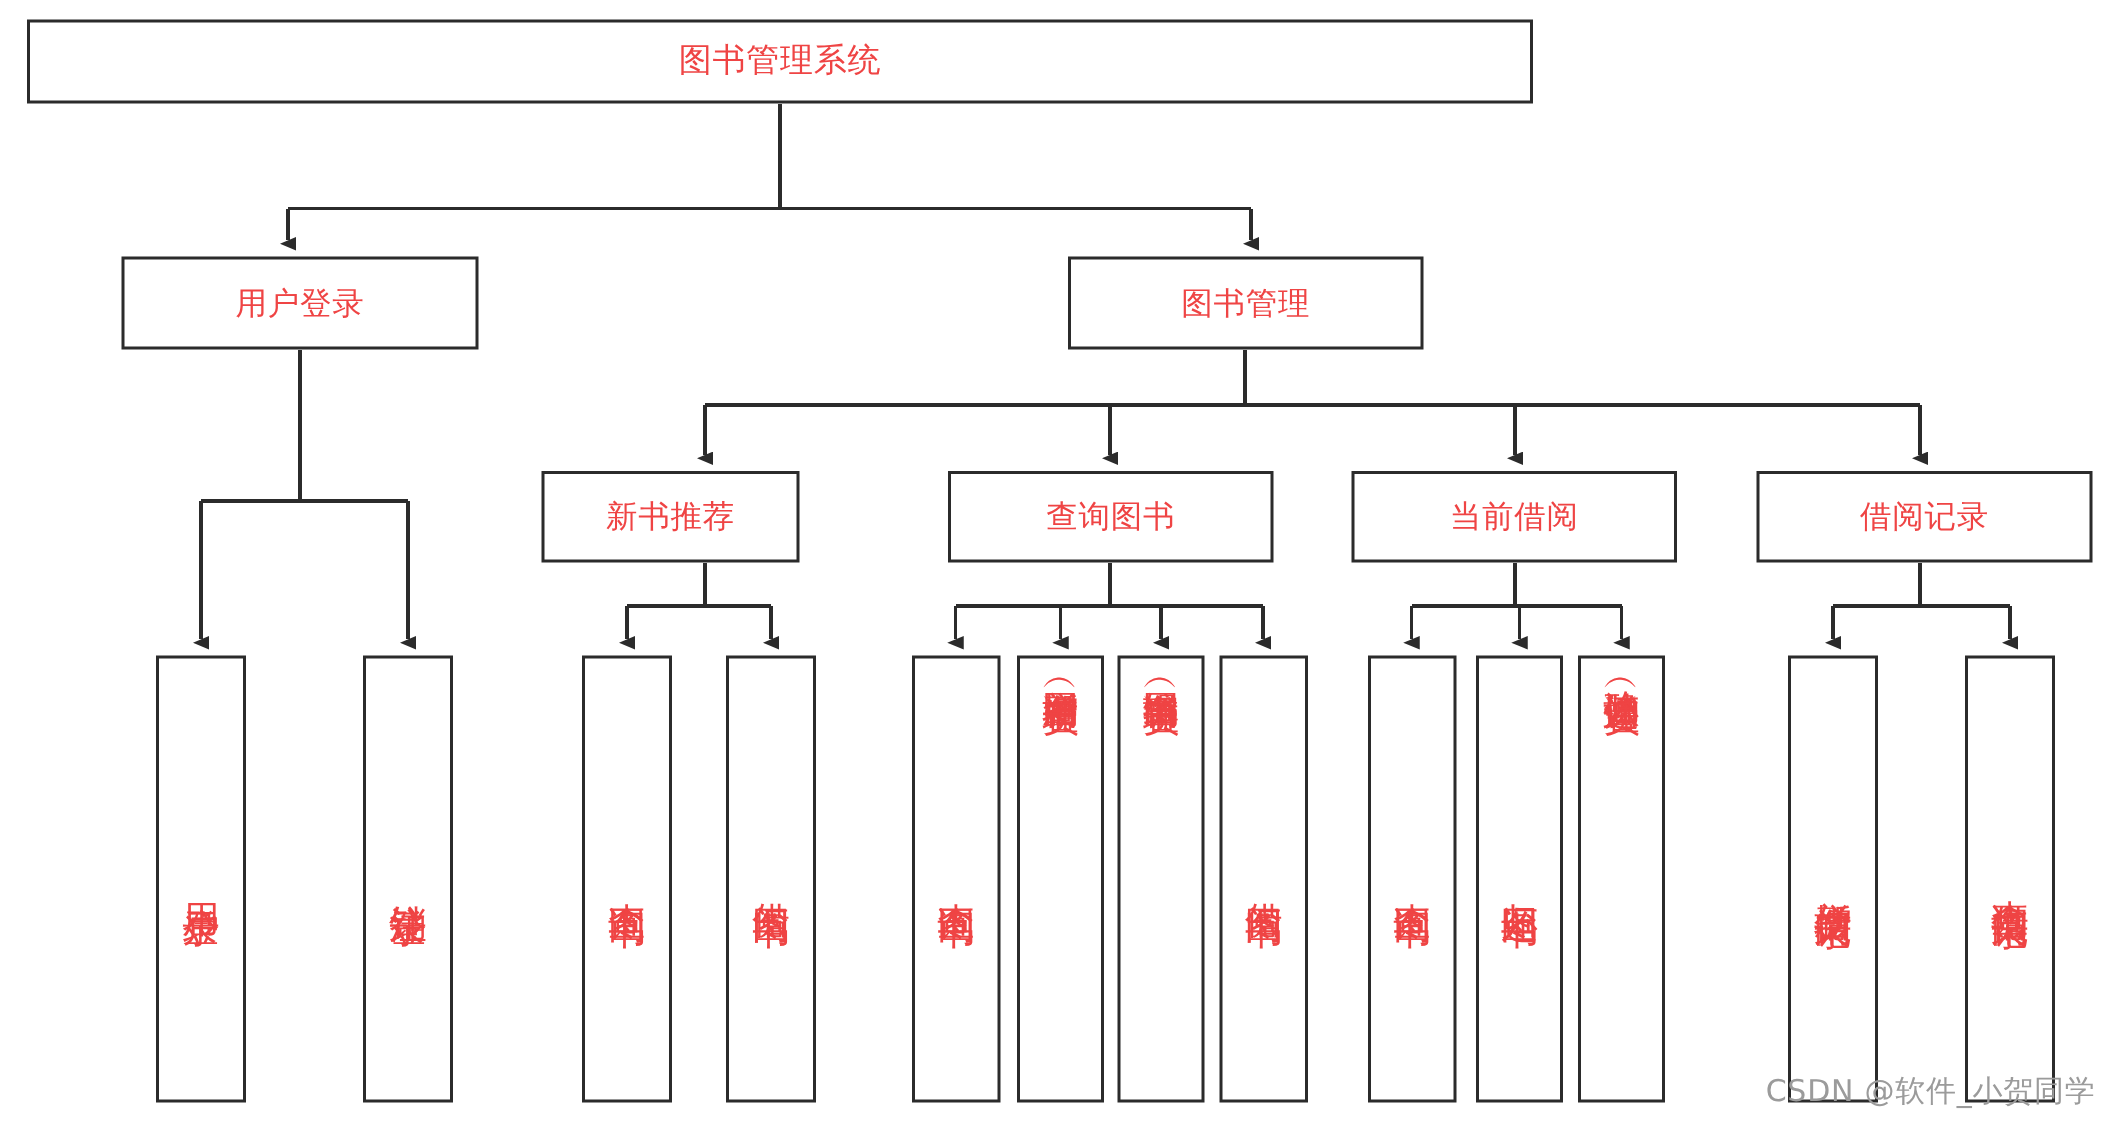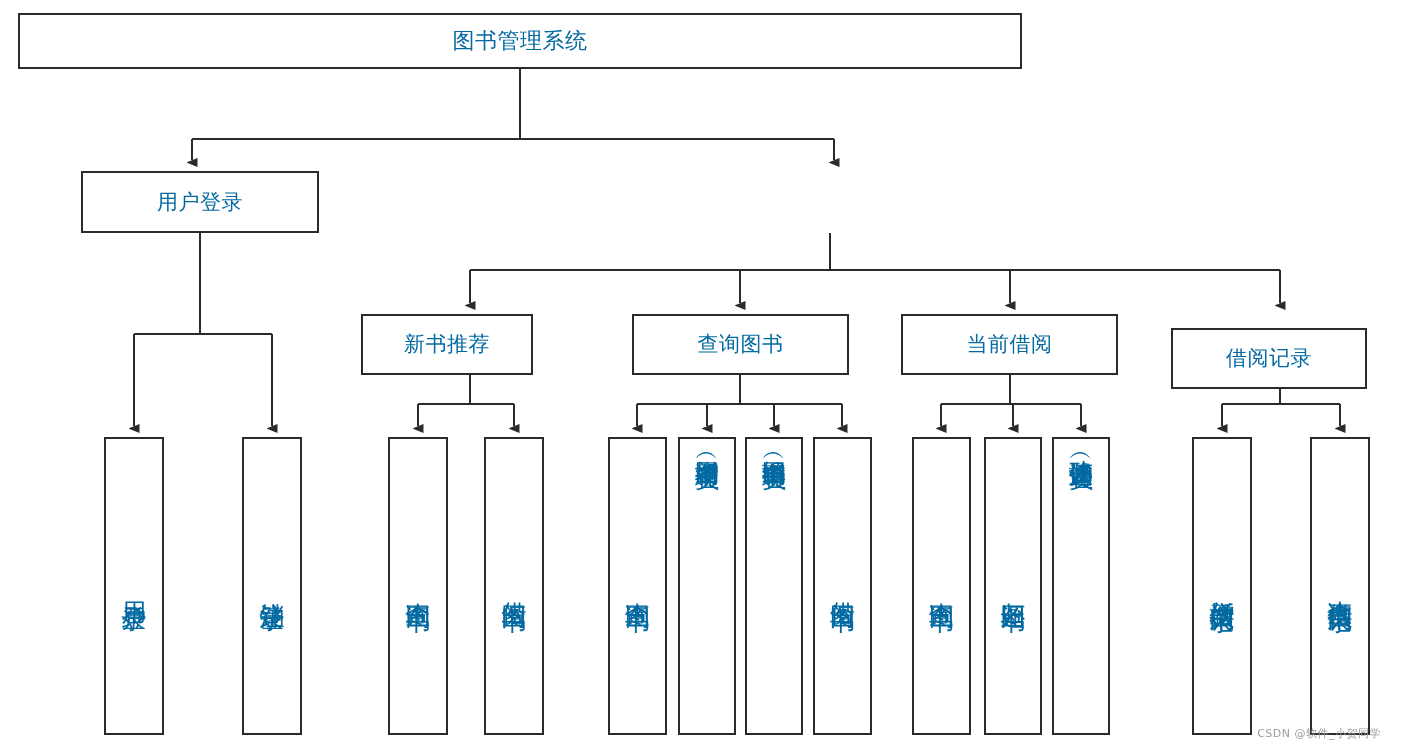--- a/index.html
+++ b/index.html
@@ -26,21 +26,21 @@
     pointer-events: none;
   }
   .node {
     position: absolute;
     box-sizing: border-box;
     background: #ffffff;
     border: 2px solid #2b2b2b;
     display: flex;
     align-items: center;
     justify-content: center;
-    color: #0369a1;
+    color: #ef4444;
   }
   .node .label {
     display: block;
     line-height: 1.16;
     letter-spacing: 0.5px;
     white-space: nowrap;
   }
   .node.horiz .label {
     font-size: 21px;
   }
@@ -64,23 +64,23 @@
   .node.vert.tall-text .label {
     font-size: 24px;
     letter-spacing: 1px;
   }
   .node.vert.centered {
     align-items: center;
     padding-top: 0;
   }
   #watermark {
     position: absolute;
-    right: 24px;
+    right: 8px;
     bottom: 6px;
-    font-size: 11px;
+    font-size: 20px;
     color: #9b9b9b;
     letter-spacing: 0.5px;
     white-space: nowrap;
   }
 </style>
 </head>
 <body>
 
 <div id="diagram-root">
 
@@ -135,31 +135,34 @@
     </g>
   </svg>
 
   <div class="node horiz root" style="left:18px; top:13px; width:1004px; height:56px;">
     <span class="label">图书管理系统</span>
   </div>
 
   <div class="node horiz" style="left:81px; top:171px; width:238px; height:62px;">
     <span class="label">用户登录</span>
   </div>
+  <div class="node horiz" style="left:712px; top:171px; width:237px; height:62px;">
+    <span class="label">图书管理</span>
+  </div>
 
   <div class="node horiz" style="left:361px; top:314px; width:172px; height:61px;">
     <span class="label">新书推荐</span>
   </div>
   <div class="node horiz" style="left:632px; top:314px; width:217px; height:61px;">
     <span class="label">查询图书</span>
   </div>
   <div class="node horiz" style="left:901px; top:314px; width:217px; height:61px;align-items:center;">
     <span class="label">当前借阅</span>
   </div>
-  <div class="node horiz" style="left:1171px; top:328px; width:196px; height:61px;">
+  <div class="node horiz" style="left:1171px; top:314px; width:224px; height:61px;">
     <span class="label">借阅记录</span>
   </div>
 
   <div class="node vert centered" style="left:104px; top:437px; width:60px; height:298px;">
     <span class="label">用户登录</span>
   </div>
   <div class="node vert centered" style="left:242px; top:437px; width:60px; height:298px;">
     <span class="label">注销登录</span>
   </div>
 

